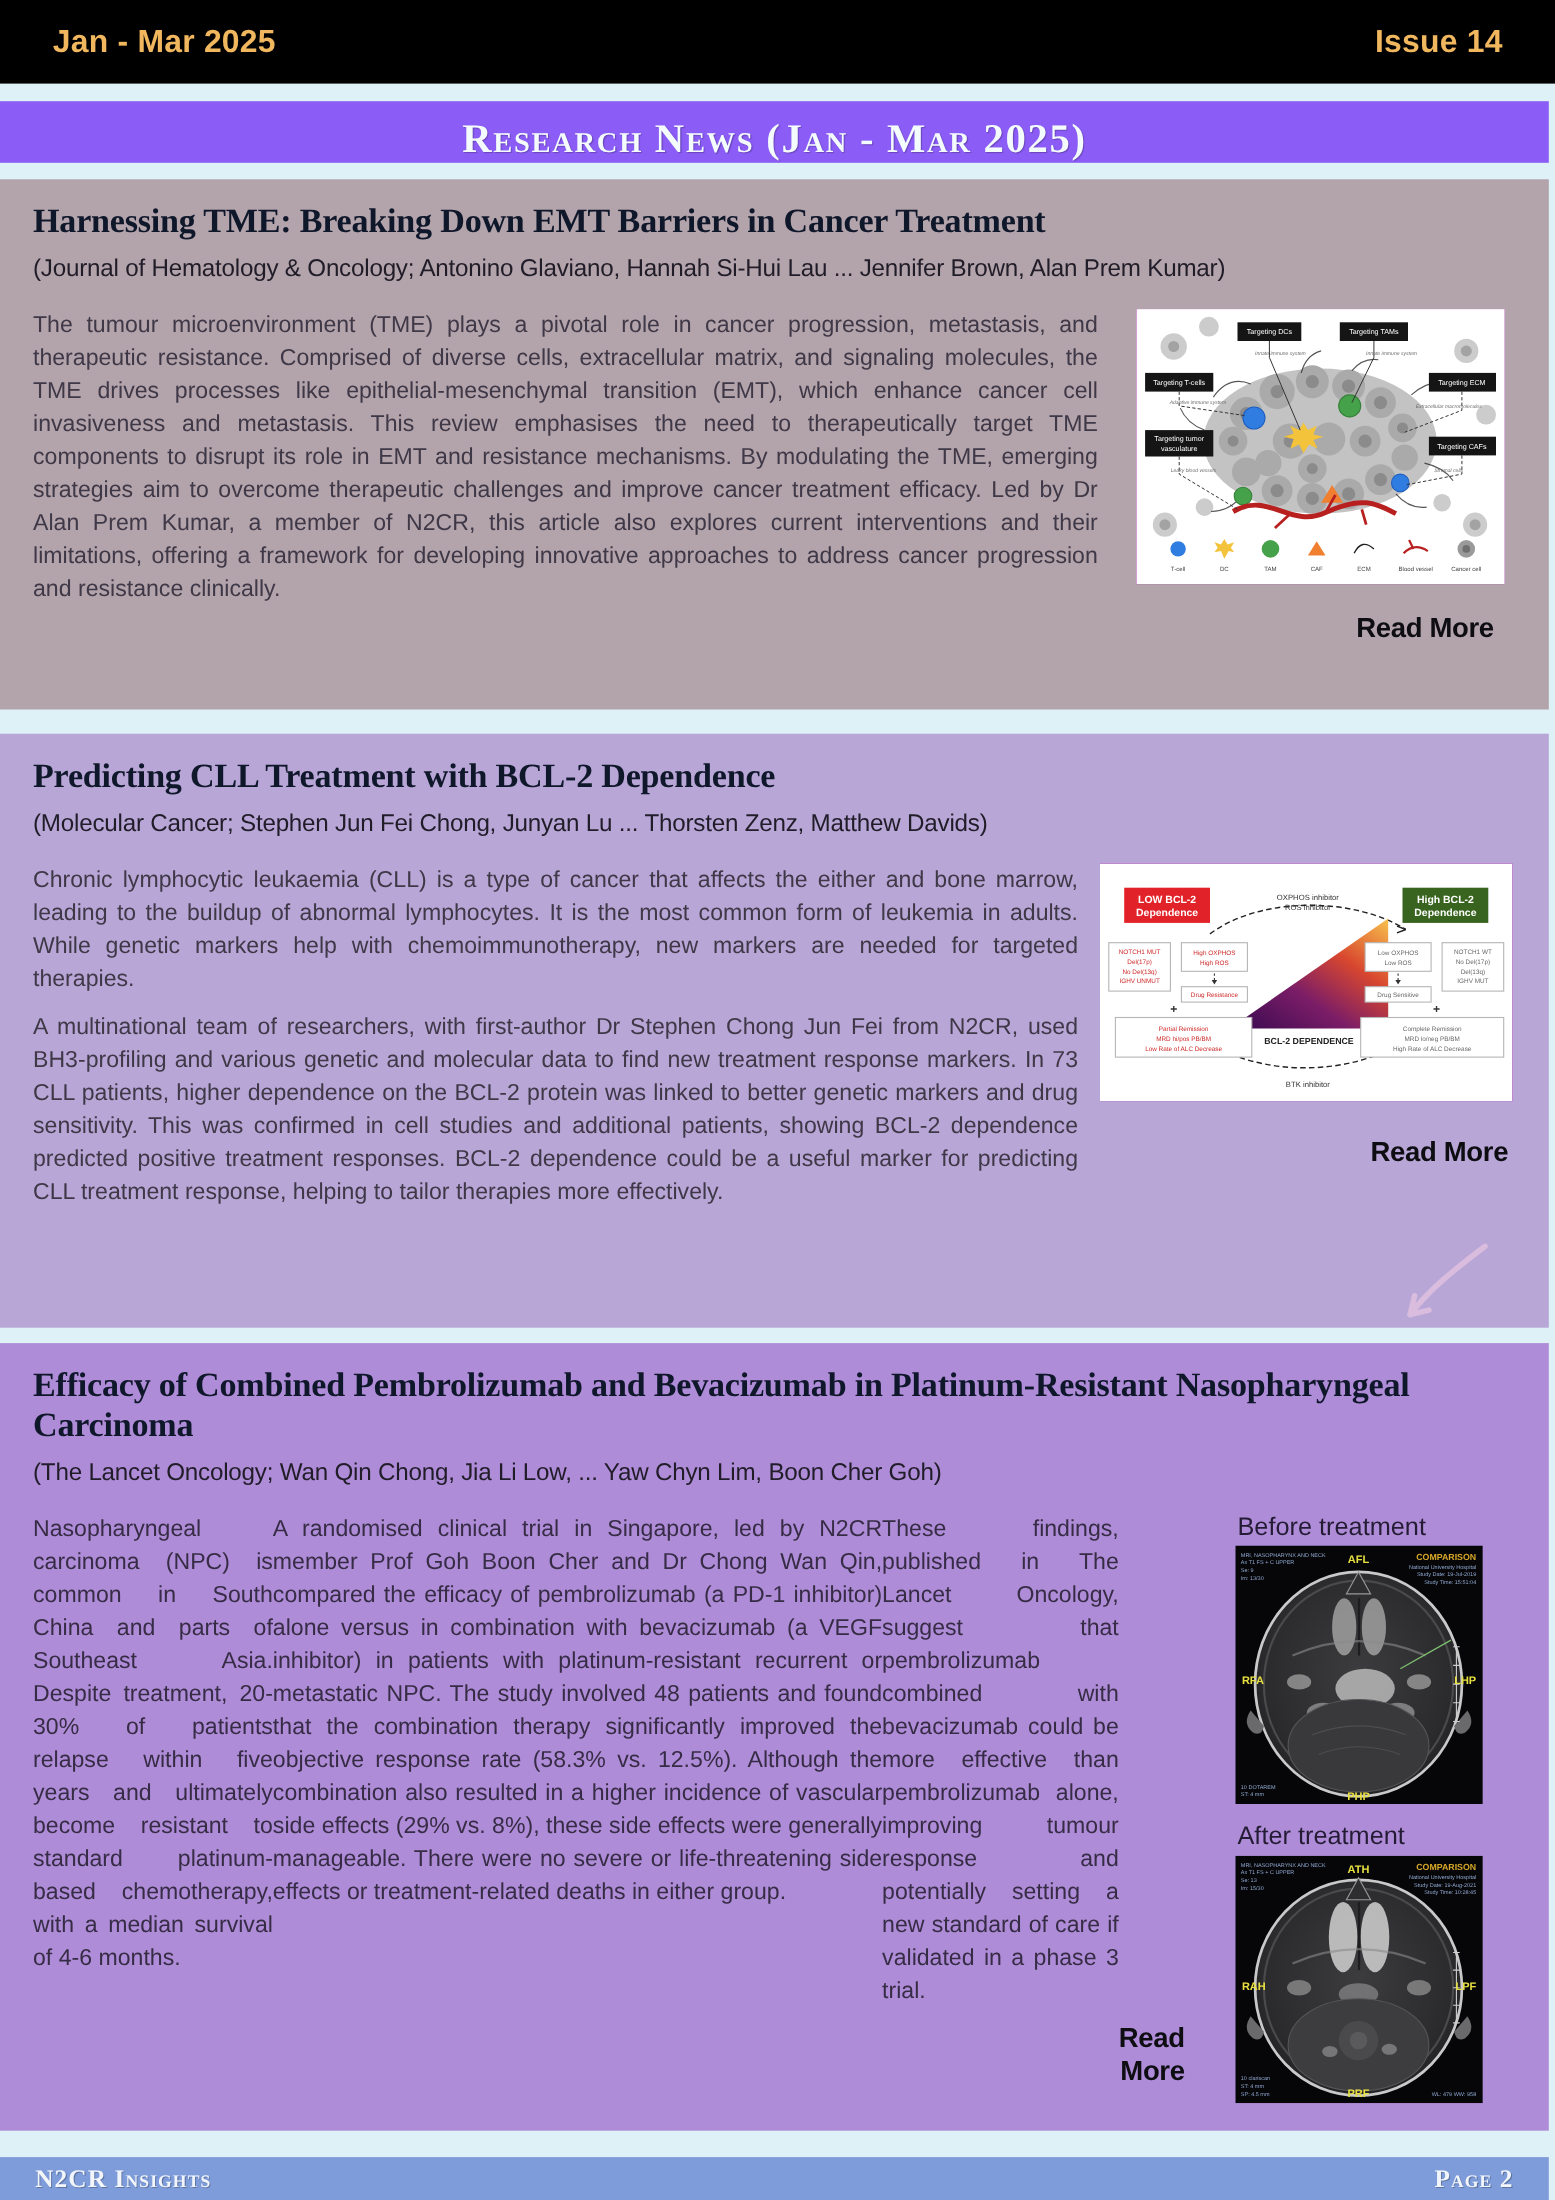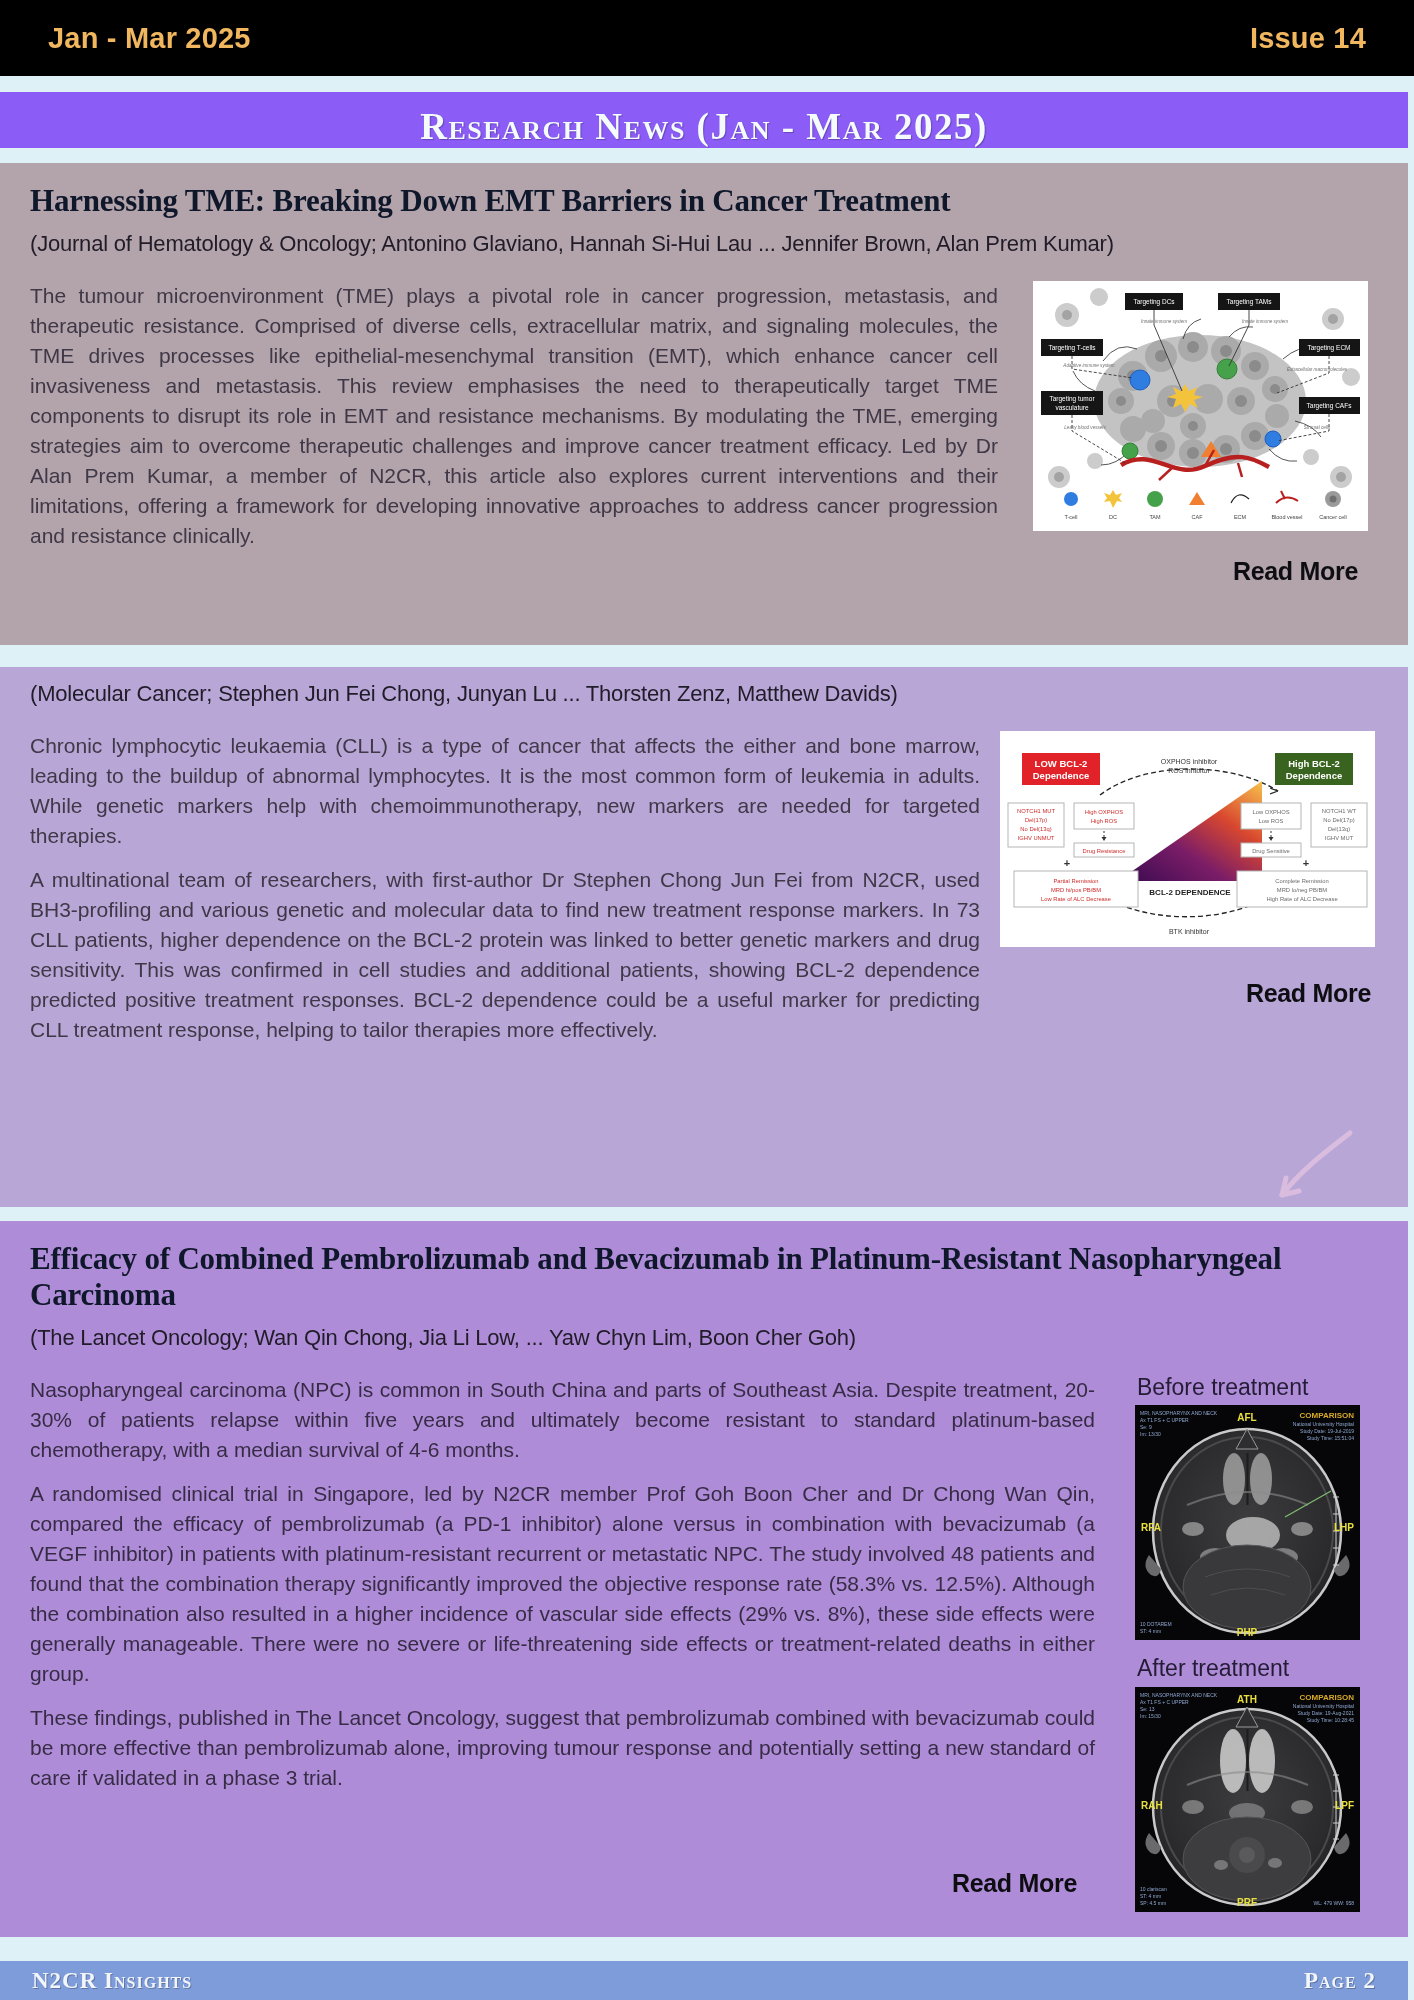--- a/index.html
+++ b/index.html
@@ -41,21 +41,21 @@
     font-size:31px;line-height:1.16;font-weight:bold;color:#0f172a;
     letter-spacing:-.2px;margin:6px 0 12px 0;font-family:Liberation Serif, serif;
   }
   .a-src{font-size:22px;color:#201c28;margin:0 0 24px 0;letter-spacing:-.2px;}
   .row{display:flex;}
   .textcol{font-size:21px;line-height:30px;text-align:justify;color:#3f3847;}
   .textcol p{margin:0 0 14px 0;}
   .sec3 .textcol{color:#372c45;}
   .s1-text{width:968px;margin-right:35px;}
   .s2-text{width:950px;margin-right:20px;}
-  .s3-text{width:1065px;margin-right:40px;display:flex;flex-direction:column;}
+  .s3-text{width:1065px;margin-right:28px;display:flex;}
   .figcol{display:flex;flex-direction:column;}
   .figframe{background:#a21caf;line-height:0;}
   .readmore{
     font-size:25px;font-weight:bold;color:#0d0d12;letter-spacing:-.3px;
     cursor:pointer;
   }
   .rm1{margin-top:26px;text-align:right;padding-right:10px;}
   .rm2{margin-top:32px;text-align:right;padding-right:4px;}
   .rm3{margin-top:auto;margin-bottom:14px;text-align:right;padding-right:18px;}
   .mri-label{font-size:23px;color:#241c35;margin:0 0 5px 2px;line-height:1.1;}
@@ -235,20 +235,21 @@
         </svg>
       </div>
       <div class="readmore rm1">Read More</div>
     </div>
   </div>
 </div>
 
 <div class="gap22"></div>
 
 <div class="section sec2">
+  <div class="a-title">Predicting CLL Treatment with BCL-2 Dependence</div>
   <div class="a-src">(Molecular Cancer;  Stephen Jun Fei Chong, Junyan Lu ... Thorsten Zenz, Matthew Davids)</div>
   <div class="row">
     <div class="textcol s2-text">
       <p>Chronic lymphocytic leukaemia (CLL) is a type of cancer that affects the either and bone marrow, leading to the buildup of abnormal lymphocytes. It is the most common form of leukemia in adults. While genetic markers help with chemoimmunotherapy, new markers are needed for targeted therapies.</p>
       <p>A multinational team of researchers, with first-author Dr Stephen Chong Jun Fei from N2CR, used BH3-profiling and various genetic and molecular data to find new treatment response markers. In 73 CLL patients, higher dependence on the BCL-2 protein was linked to better genetic markers and drug sensitivity. This was confirmed in cell studies and additional patients, showing BCL-2 dependence predicted positive treatment responses. BCL-2 dependence could be a useful marker for predicting CLL treatment response, helping to tailor therapies more effectively.</p>
     </div>
     <div class="figcol">
       <div class="figframe">
         
         <svg width="375" height="216" viewBox="0 0 375 216">

